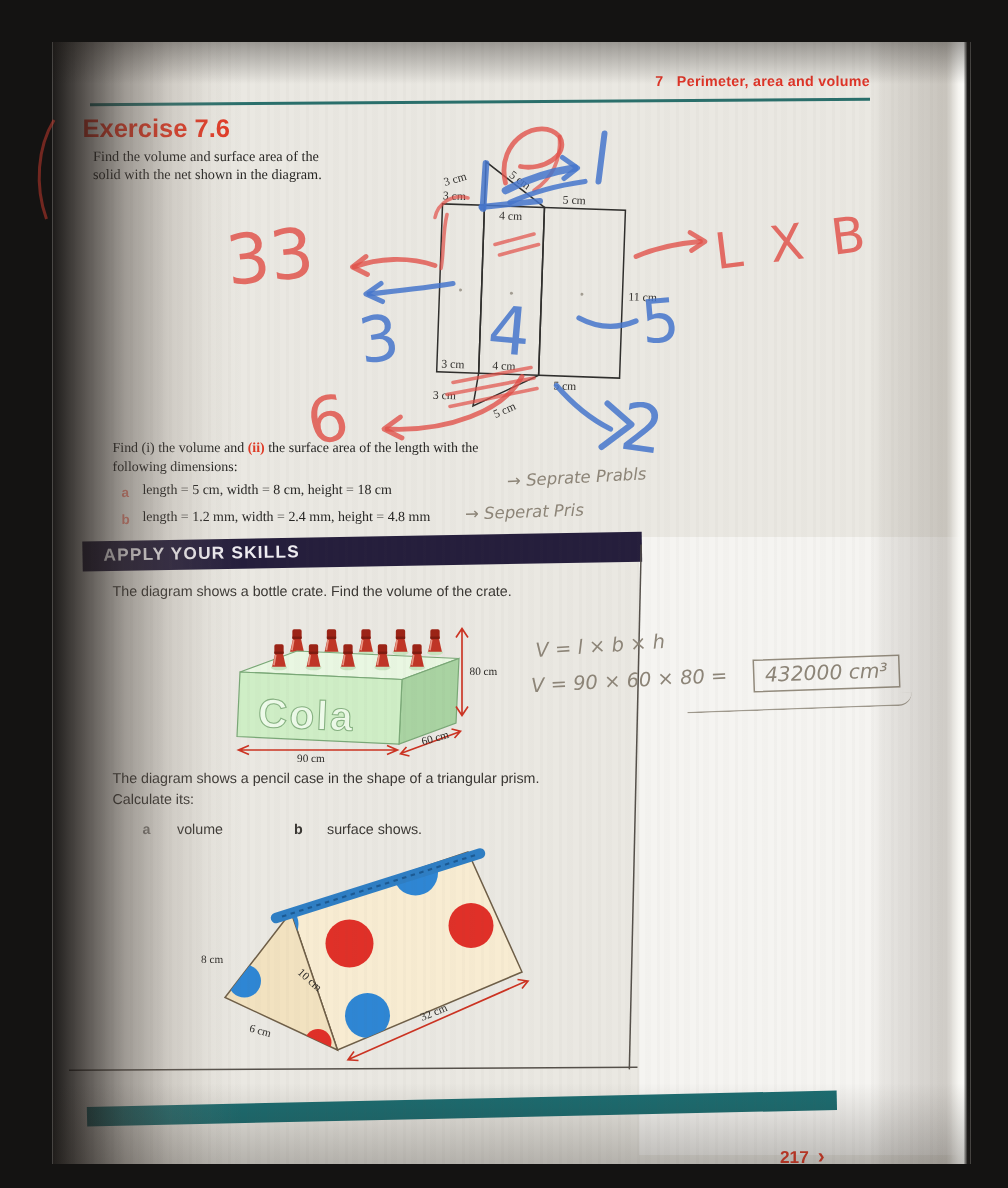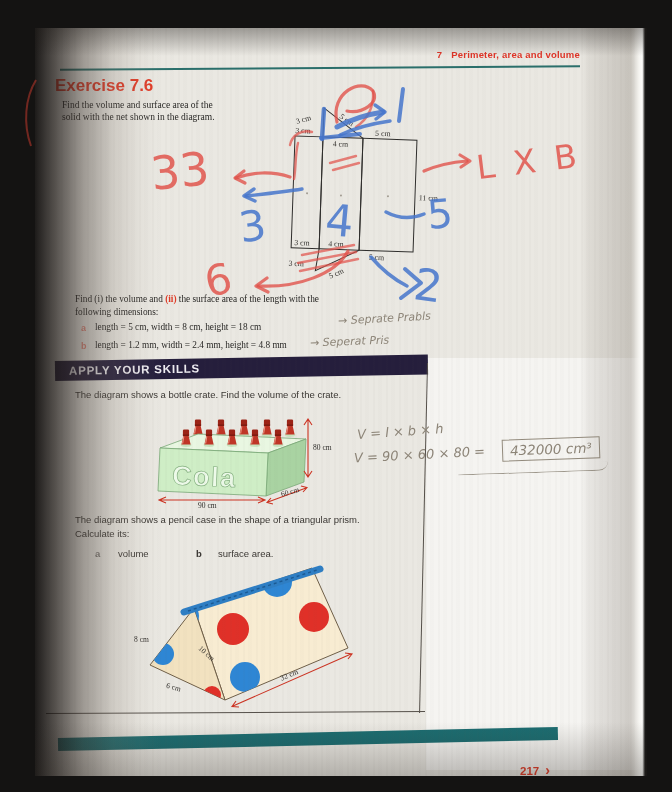--- a/index.html
+++ b/index.html
@@ -182,21 +182,21 @@
   <div class="abs hw-pencil" style="left:354px;top:447px;font-size:13px;transform:rotate(-3deg);">V = 90 × 60 × 80  =</div>
   <div class="abs hw-pencil" style="left:502px;top:438px;font-size:13.5px;padding:2px 7px;border:1.3px solid #938b7d;transform:rotate(-2deg);">432000 cm³</div>
   <div class="abs" style="left:458px;top:464px;width:150px;height:8px;border-bottom:1.6px solid rgba(138,130,116,.8);
               border-bottom-right-radius:14px;transform:rotate(-2deg);z-index:4;"></div>
 
   <div class="abs z2 sans" style="left:75px;top:514px;font-size:9.5px;">The diagram shows a pencil case in the shape of a triangular prism.</div>
   <div class="abs z2 sans" style="left:75px;top:528px;font-size:9.5px;">Calculate its:</div>
   <div class="abs z2 sans" style="left:95px;top:548px;font-size:9.5px;font-weight:bold;opacity:.6;">a</div>
   <div class="abs z2 sans" style="left:118px;top:548px;font-size:9.5px;">volume</div>
   <div class="abs z2 sans" style="left:196px;top:548px;font-size:9.5px;font-weight:bold;">b</div>
-  <div class="abs z2 sans" style="left:218px;top:548px;font-size:9.5px;">surface area.</div>
+  <div class="abs z2 sans" style="left:218px;top:548px;font-size:9.5px;">surface shows.</div>
 
   <svg class="abs z2" style="left:120px;top:555px;" width="285" height="175" viewBox="0 0 285 175">
     <defs>
       <clipPath id="slantClip">
           <polygon points="74,53 192,13 228,93 105,145"></polygon>
         </clipPath>
       <clipPath id="triClip">
           <polygon points="74,53 30,110 105,145"></polygon>
         </clipPath>
     </defs>

